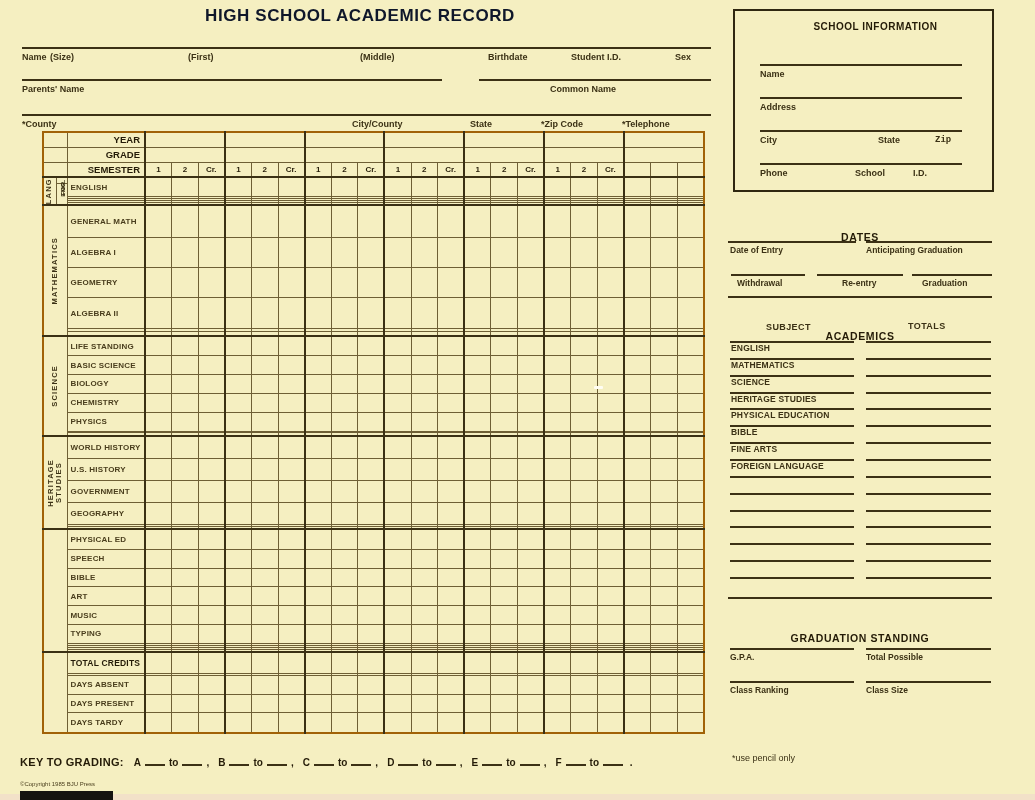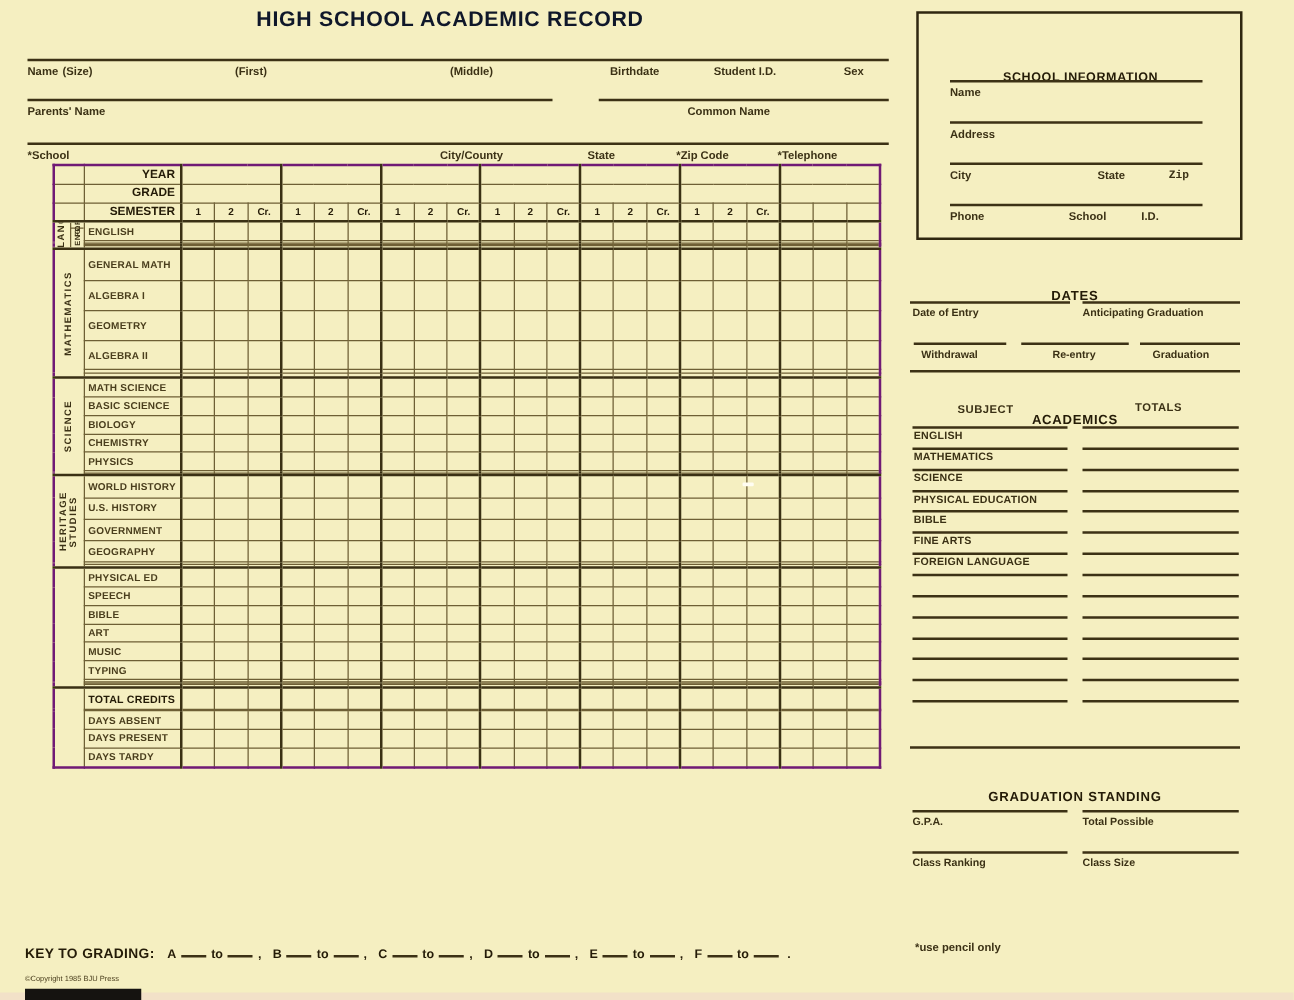--- a/index.html
+++ b/index.html
@@ -11,23 +11,23 @@
   }
   .title{
     position:absolute;left:0;top:6px;width:720px;text-align:center;
     font-size:17px;font-weight:800;letter-spacing:.6px;color:#0f172a;
   }
   .fline{position:absolute;border-top:2px solid #3c3115;height:0;}
   .lbl{position:absolute;font-size:9px;font-weight:700;white-space:nowrap;color:#3b3115;}
   .lbl.sm{font-size:8.5px;}
   
   #record-table{
-    position:absolute;left:42px;top:131px;width:661px;height:484px;
+    position:absolute;left:42px;top:131px;width:661px;height:603px;
     border-collapse:collapse;table-layout:fixed;
-    border:2px solid #701a75;
+    border:2px solid #a16207;
   }
   #record-table td{
     border:1px solid #6e5f35;padding:0;overflow:hidden;
     font-size:8px;color:#44381a;
   }
   #record-table tr.hrow{height:15px;}
   #record-table td.hlab{
     font-size:9.5px;font-weight:800;text-align:right;padding-right:4px;color:#241b07;
   }
   #record-table td.scell{font-size:8px;font-weight:800;text-align:center;color:#241b07;}
@@ -51,22 +51,22 @@
   .vsub.top{top:2px;}
   .vsub.bottom{bottom:9px;}
   .lang-main{position:absolute;left:1px;top:0;bottom:0;margin:auto;height:100%;}
   .lang-div{position:absolute;left:12px;top:0;bottom:0;width:1px;background:#6e5f35;}
   .lang-tick{position:absolute;left:12px;right:0;top:20%;height:1px;background:#6e5f35;}
   
   .box{
     position:absolute;left:733px;top:9px;width:257px;height:179px;
     border:2.5px solid #2f2710;
   }
-  .box-title{position:absolute;left:1px;top:10px;width:100%;text-align:center;
-    font-size:10px;font-weight:800;letter-spacing:.5px;color:#241b07;margin-top:36px;}
+  .box-title{position:absolute;left:12px;top:10px;width:100%;text-align:center;
+    font-size:10px;font-weight:800;letter-spacing:.5px;color:#241b07;}
   .rp-title{position:absolute;left:728px;width:264px;text-align:center;
     font-size:10.5px;font-weight:800;letter-spacing:.6px;color:#241b07;margin-top:29px;}
   .aline{position:absolute;border-top:2px solid #3c3115;height:0;}
   .arow{position:relative;height:16.86px;}
   .arow .l{position:absolute;left:2px;top:0;width:124px;border-top:2px solid #3c3115;}
   .arow .r{position:absolute;left:138px;top:0;width:125px;border-top:2px solid #3c3115;}
   .arow .alabel{position:absolute;left:3px;top:2px;font-size:8.5px;font-weight:700;
     letter-spacing:.2px;white-space:nowrap;color:#3b3115;}
   #academics-rows{position:absolute;left:728px;top:341px;width:264px;}
   #academics-rows .closer{position:relative;height:0;}
@@ -101,21 +101,21 @@
 <span class="lbl" style="left:488px;top:52px;">Birthdate</span>
 <span class="lbl" style="left:571px;top:52px;">Student I.D.</span>
 <span class="lbl" style="left:675px;top:52px;">Sex</span>
 
 <div class="fline" style="left:22px;top:79px;width:420px;"></div>
 <div class="fline" style="left:479px;top:79px;width:232px;"></div>
 <span class="lbl" style="left:22px;top:84px;">Parents' Name</span>
 <span class="lbl" style="left:550px;top:84px;">Common Name</span>
 
 <div class="fline" style="left:22px;top:114px;width:689px;"></div>
-<span class="lbl" style="left:22px;top:119px;">*School</span>
+<span class="lbl" style="left:22px;top:119px;">*County</span>
 <span class="lbl" style="left:352px;top:119px;">City/County</span>
 <span class="lbl" style="left:470px;top:119px;">State</span>
 <span class="lbl" style="left:541px;top:119px;">*Zip Code</span>
 <span class="lbl" style="left:622px;top:119px;">*Telephone</span>
 
 <table id="record-table">
     <colgroup>
       <col style="width: 24px;">
       <col style="width: 78px;">
       <col style="width: 26.6px;">
@@ -463,21 +463,21 @@
         <td class="gstart"></td>
         <td></td>
         <td></td>
       </tr>
       <tr class="drow sect-top">
         <td class="sectcell" rowspan="7">
           <div class="vwrap">
             <span class="vtext">SCIENCE</span>
           </div>
         </td>
-        <td class="subj">MATH SCIENCE</td>
+        <td class="subj">LIFE STANDING</td>
         <td class="gstart"></td>
         <td></td>
         <td></td>
         <td class="gstart"></td>
         <td></td>
         <td></td>
         <td class="gstart"></td>
         <td></td>
         <td></td>
         <td class="gstart"></td>
@@ -1198,20 +1198,25 @@
       <span class="alabel">MATHEMATICS</span>
     </div>
     <div class="arow">
       <div class="l"></div>
       <div class="r"></div>
       <span class="alabel">SCIENCE</span>
     </div>
     <div class="arow">
       <div class="l"></div>
       <div class="r"></div>
+      <span class="alabel">HERITAGE STUDIES</span>
+    </div>
+    <div class="arow">
+      <div class="l"></div>
+      <div class="r"></div>
       <span class="alabel">PHYSICAL EDUCATION</span>
     </div>
     <div class="arow">
       <div class="l"></div>
       <div class="r"></div>
       <span class="alabel">BIBLE</span>
     </div>
     <div class="arow">
       <div class="l"></div>
       <div class="r"></div>
@@ -1256,21 +1261,21 @@
 <div class="rp-title" style="top:603px;">GRADUATION STANDING</div>
 <div class="aline" style="left:730px;top:648px;width:124px;"></div>
 <div class="aline" style="left:866px;top:648px;width:125px;"></div>
 <span class="lbl sm" style="left:730px;top:652px;">G.P.A.</span>
 <span class="lbl sm" style="left:866px;top:652px;">Total Possible</span>
 <div class="aline" style="left:730px;top:681px;width:124px;"></div>
 <div class="aline" style="left:866px;top:681px;width:125px;"></div>
 <span class="lbl sm" style="left:730px;top:685px;">Class Ranking</span>
 <span class="lbl sm" style="left:866px;top:685px;">Class Size</span>
 
-<span class="lbl" style="left:732px;top:753px;font-weight:700;text-align:center;">*use pencil only</span>
+<span class="lbl" style="left:732px;top:753px;font-weight:400;text-align:center;">*use pencil only</span>
 
 <div id="grading-key">
   <span class="gk-label">KEY TO GRADING:</span><span id="grading-items"><span class="gk-item"><b>A</b><span class="blank"></span><span class="gk-to">to</span><span class="blank"></span><span>,</span></span><span class="gk-item"><b>B</b><span class="blank"></span><span class="gk-to">to</span><span class="blank"></span><span>,</span></span><span class="gk-item"><b>C</b><span class="blank"></span><span class="gk-to">to</span><span class="blank"></span><span>,</span></span><span class="gk-item"><b>D</b><span class="blank"></span><span class="gk-to">to</span><span class="blank"></span><span>,</span></span><span class="gk-item"><b>E</b><span class="blank"></span><span class="gk-to">to</span><span class="blank"></span><span>,</span></span><span class="gk-item"><b>F</b><span class="blank"></span><span class="gk-to">to</span><span class="blank"></span><span> .</span></span></span>
 </div>
 
 <div class="copyright">©Copyright 1985 BJU Press</div>
 <div class="scan-strip"></div>
 <div class="scan-bar"></div>
 
 </body></html>

